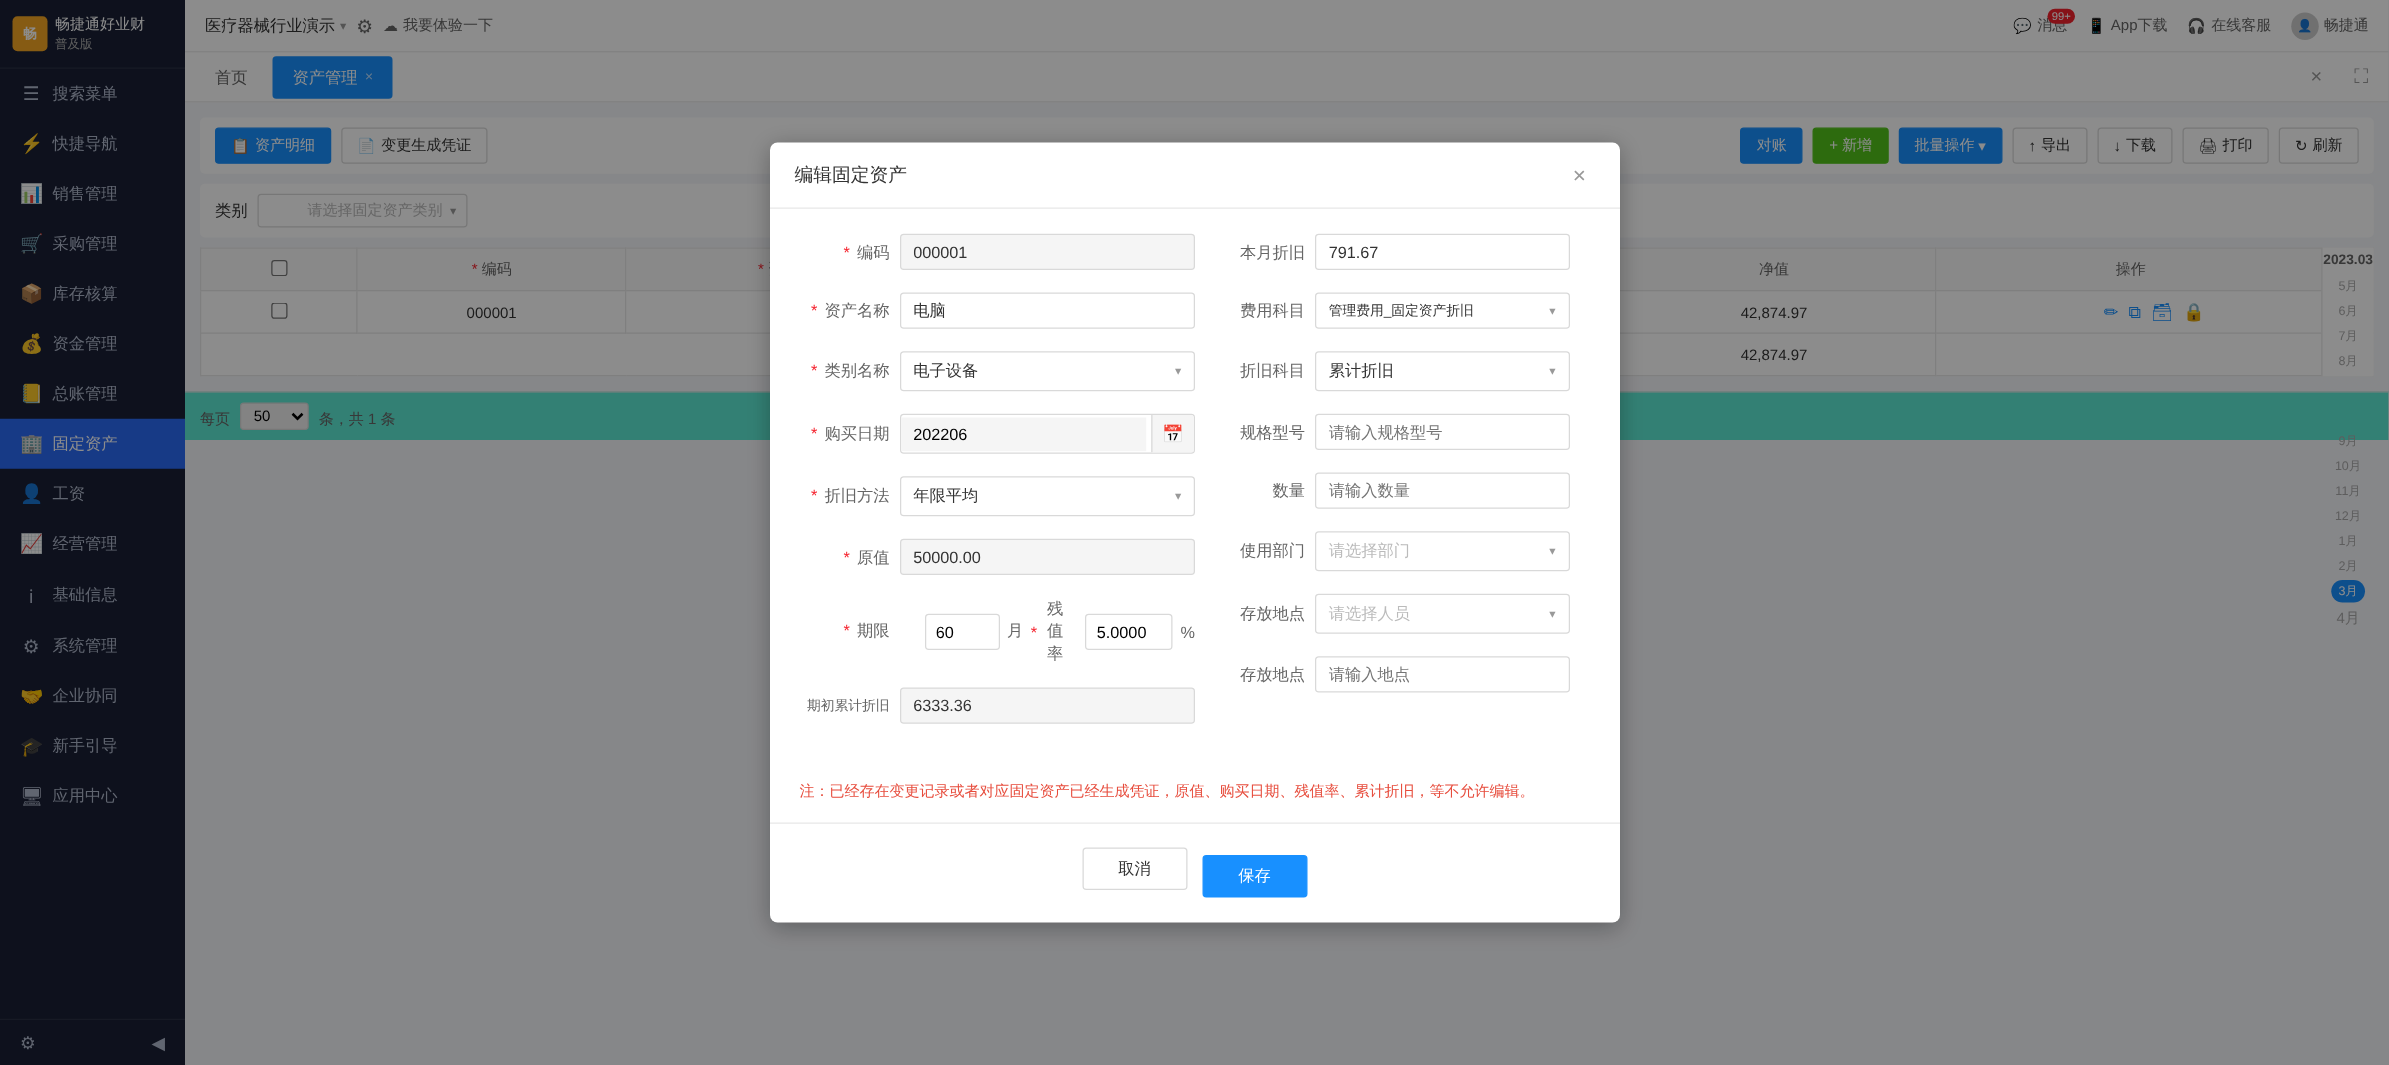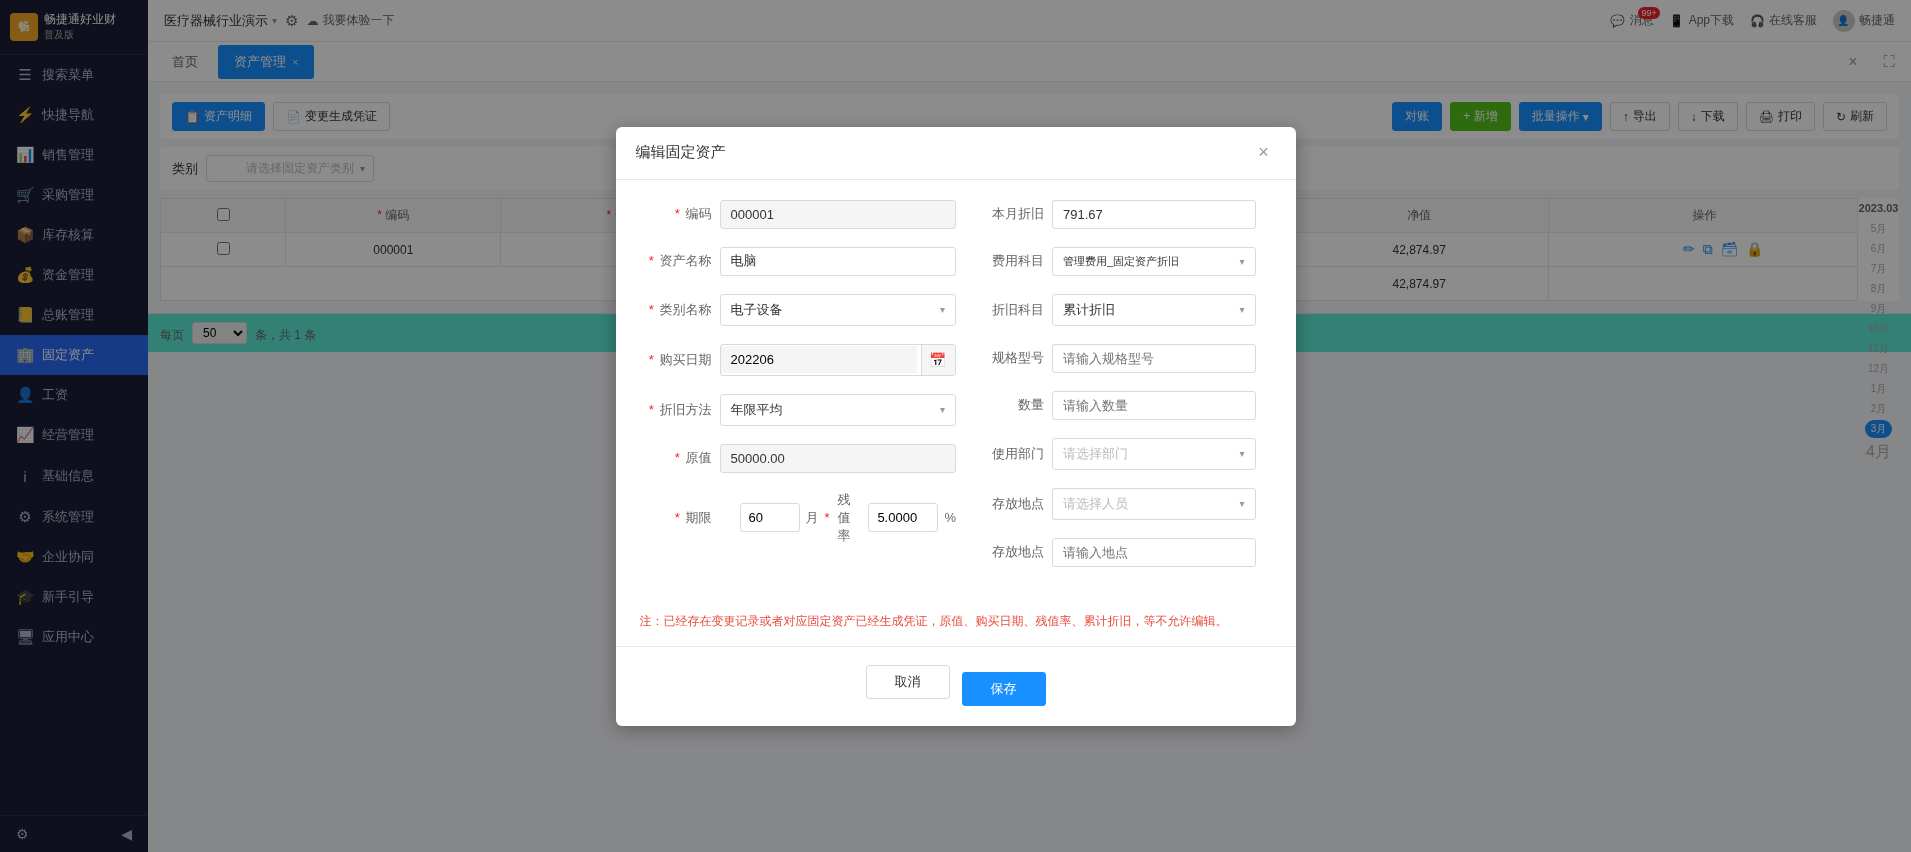--- a/index.html
+++ b/index.html
@@ -319,28 +319,28 @@
             </tr>
           </tbody>
         </table>
 
         <div style="position:absolute;right:0;top:0;width:42px;background:#fff;border-left:1px solid #e8e8e8;height:100%;display:flex;flex-direction:column;align-items:center;padding:4px 0;gap:2px;font-size:11px;color:#666;">
           <div style="font-size:11px;color:#666;font-weight:bold;margin-bottom:4px;">2023.03</div>
           <div style="color:#aaa;font-size:10px;padding:2px 4px;">5月</div>
           <div style="color:#aaa;font-size:10px;padding:2px 4px;">6月</div>
           <div style="color:#aaa;font-size:10px;padding:2px 4px;">7月</div>
           <div style="color:#aaa;font-size:10px;padding:2px 4px;">8月</div>
-          <div style="color:#aaa;font-size:10px;padding:2px 4px;">9月</div>
+          <div style="color:#aaa;font-size:10px;padding:2px 4px;margin-top:44px;">9月</div>
           <div style="color:#aaa;font-size:10px;padding:2px 4px;text-align:center;">10月</div>
           <div style="color:#aaa;font-size:10px;padding:2px 4px;">11月</div>
           <div style="color:#aaa;font-size:10px;padding:2px 4px;">12月</div>
           <div style="color:#aaa;font-size:10px;padding:2px 4px;">1月</div>
           <div style="color:#aaa;font-size:10px;padding:2px 4px;">2月</div>
           <div style="background:#1890ff;color:#fff;font-size:10px;padding:2px 6px;border-radius:10px;">3月</div>
-          <div style="color:#aaa;font-size:16px;padding:2px 4px;">4月</div>
+          <div style="color:#aaa;font-size:12px;padding:2px 4px;">4月</div>
         </div>
       </div>
     </div>
 
     <div class="page-footer">
       <span>每页</span>
       <select class="per-page-select">
         <option>50</option>
         <option>100</option>
       </select>
@@ -425,20 +425,26 @@
             <div class="form-inline">
               <input class="form-input-sm" type="text" value="60" style="">
               <span class="form-inline-label">月</span>
               <span class="form-required">*</span>
               <span class="form-inline-label">残值率</span>
               <input class="form-input-xs" type="text" value="5.0000" style="">
               <span class="form-inline-label">%</span>
             </div>
           </div>
 
+          <div class="form-row">
+            <span class="form-label" style="font-size:11px;">
+              <span>期初累计折旧</span>
+            </span>
+            <input class="form-input readonly" type="text" value="6333.36" readonly="" style="">
+          </div>
         </div>
 
         <div>
 
           <div class="form-row">
             <span class="form-label">本月折旧</span>
             <input class="form-input" type="text" value="791.67" style="">
           </div>
 
           <div class="form-row">

